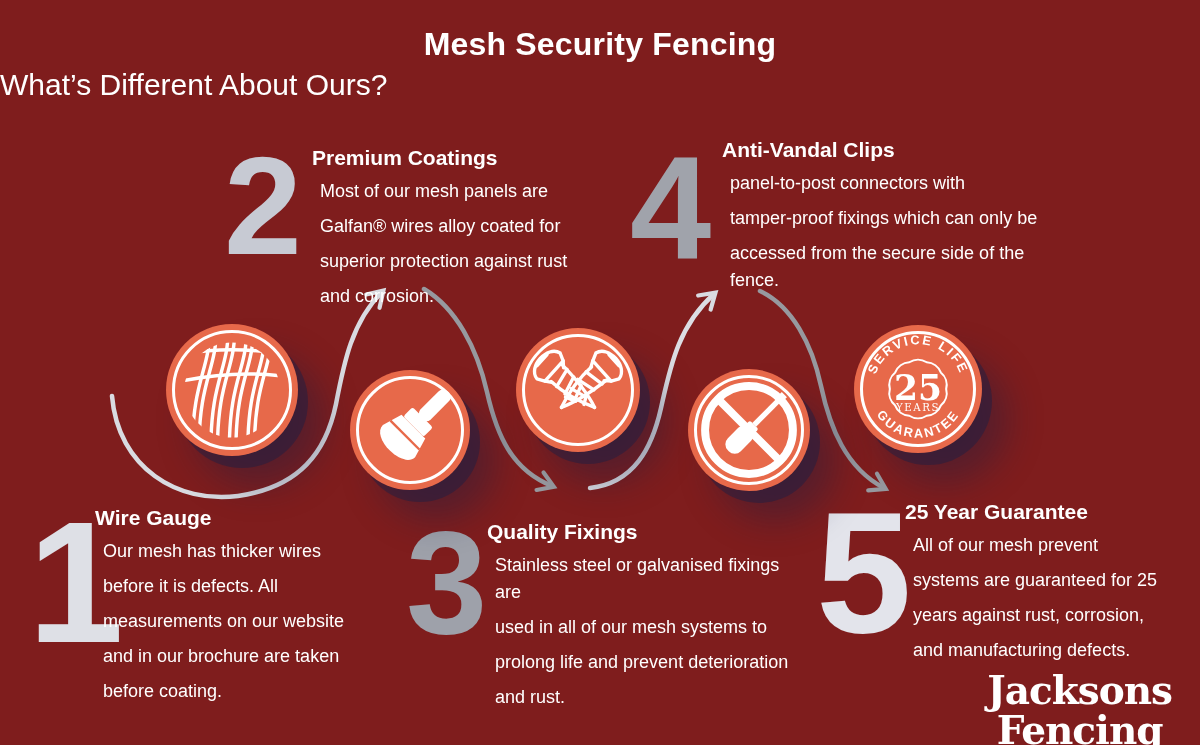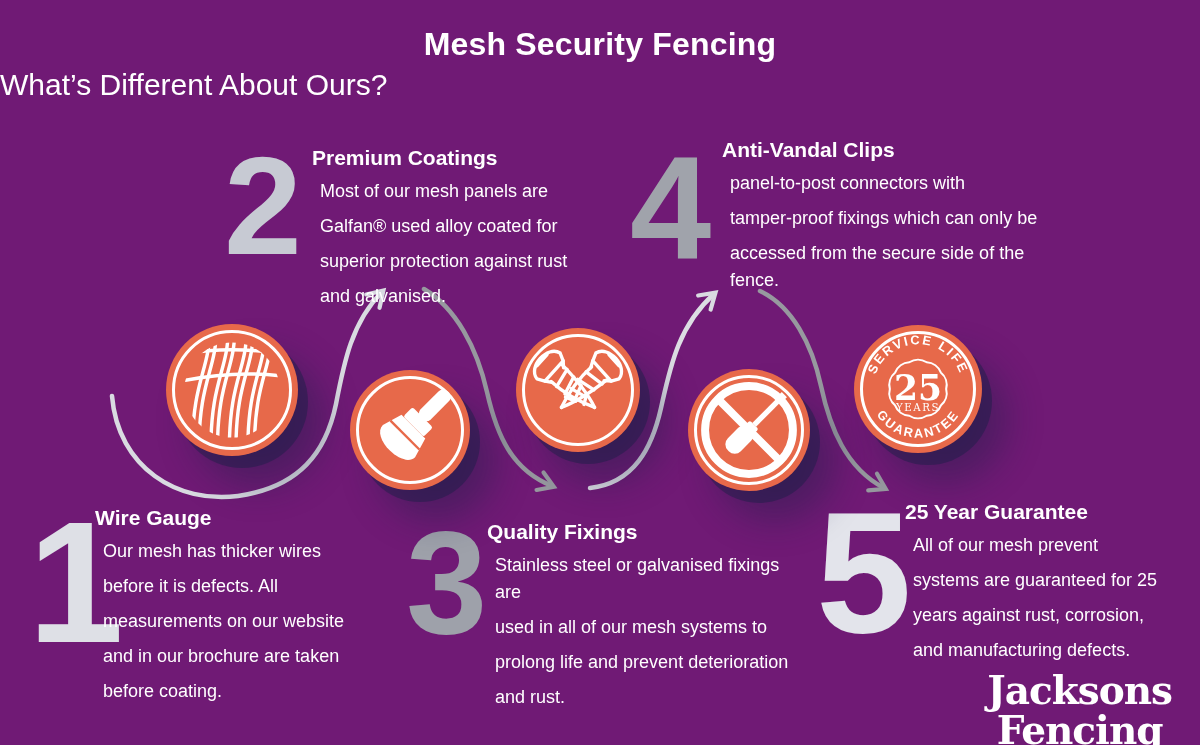--- a/index.html
+++ b/index.html
@@ -1,16 +1,16 @@
 <!DOCTYPE html>
 <html><head>
 <meta charset="utf-8">
 <style>
   html,body{margin:0;padding:0;background:#293372;}
-  .stage{position:relative;width:1200px;height:745px;background:#701a75;overflow:hidden;
+  .stage{position:relative;width:1200px;height:745px;background:#7f1d1d;overflow:hidden;
          font-family:"Liberation Sans",sans-serif;color:#fff;}
   
   .title1{position:absolute;left:0;right:0;top:26px;text-align:center;
           font-size:32px;font-weight:700;letter-spacing:.2px;}
   .title2{position:absolute;left:0;right:0;top:68px;text-align:left;
           font-size:30px;font-weight:400;}
   
   .num{position:absolute;font-weight:700;line-height:1;}
   .n1{left:28px;  top:496px;font-size:172px;color:#DEE0E6;}
   .n2{left:224px; top:136px;font-size:140px;color:#C7CAD3;}
@@ -78,23 +78,23 @@
     <p>Our mesh has thicker wires</p>
     <p>before it is defects. All</p>
     <p>measurements on our website</p>
     <p>and in our brochure are taken</p>
     <p>before coating.</p>
   </div>
 
   <div class="txt t2">
     <h3>Premium Coatings</h3>
     <p>Most of our mesh panels are</p>
-    <p>Galfan® used alloy coated for</p>
+    <p>Galfan® wires alloy coated for</p>
     <p>superior protection against rust</p>
-    <p>and galvanised.</p>
+    <p>and corrosion.</p>
   </div>
 
   <div class="txt t3">
     <h3>Quality Fixings</h3>
     <p>Stainless steel or galvanised fixings are</p>
     <p>used in all of our mesh systems to</p>
     <p>prolong life and prevent deterioration</p>
     <p>and rust.</p>
   </div>
 

